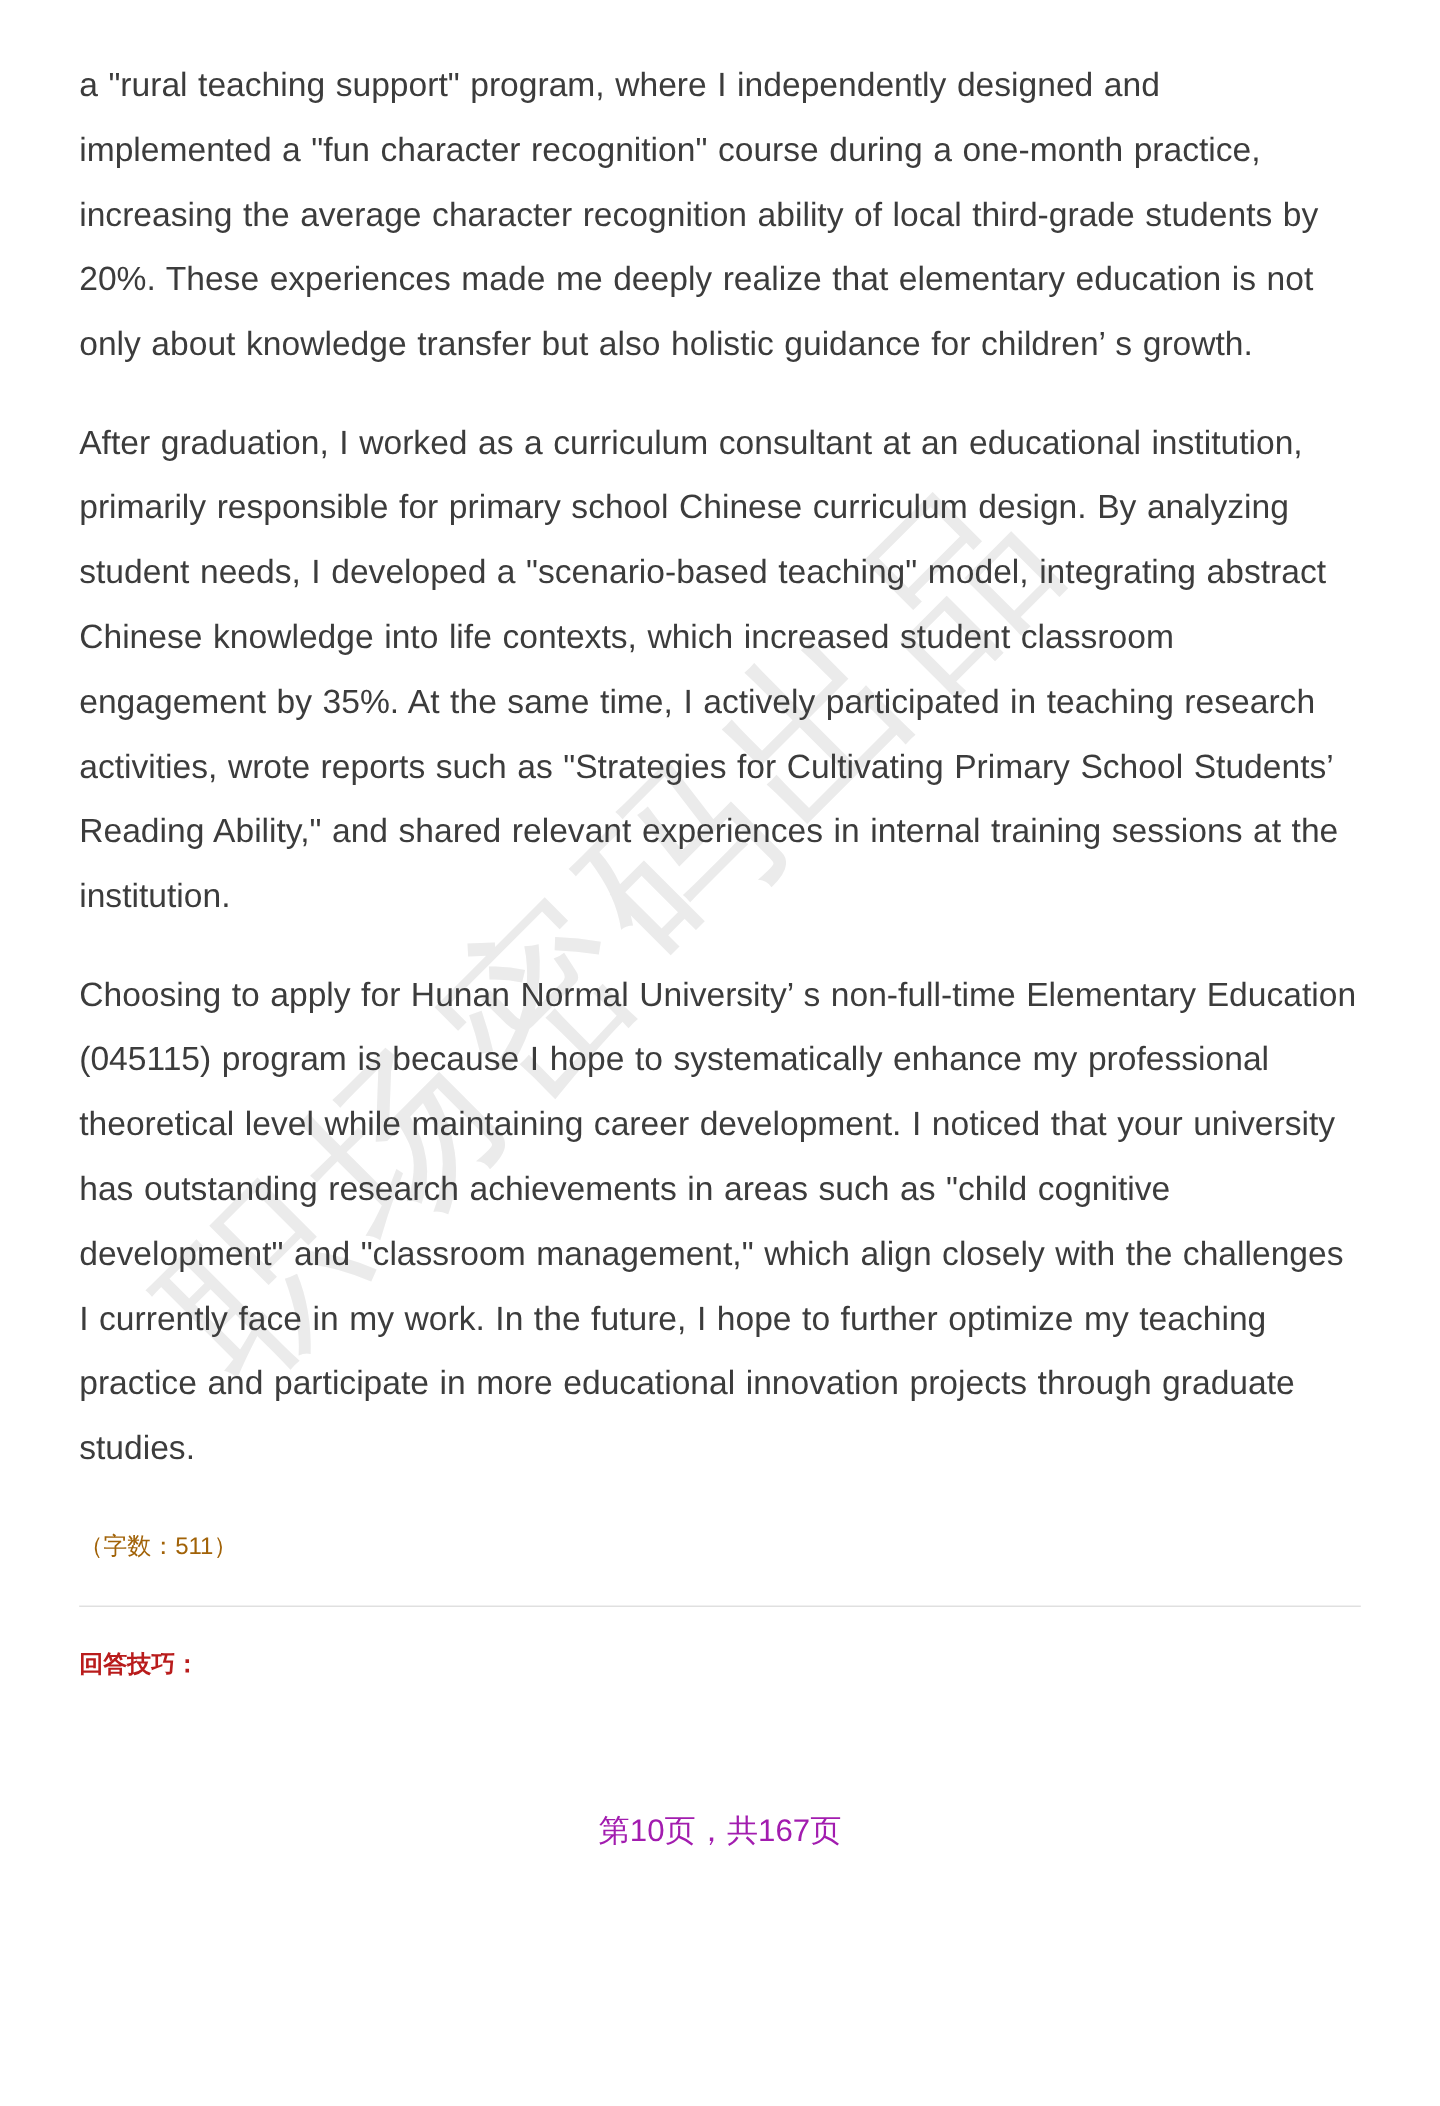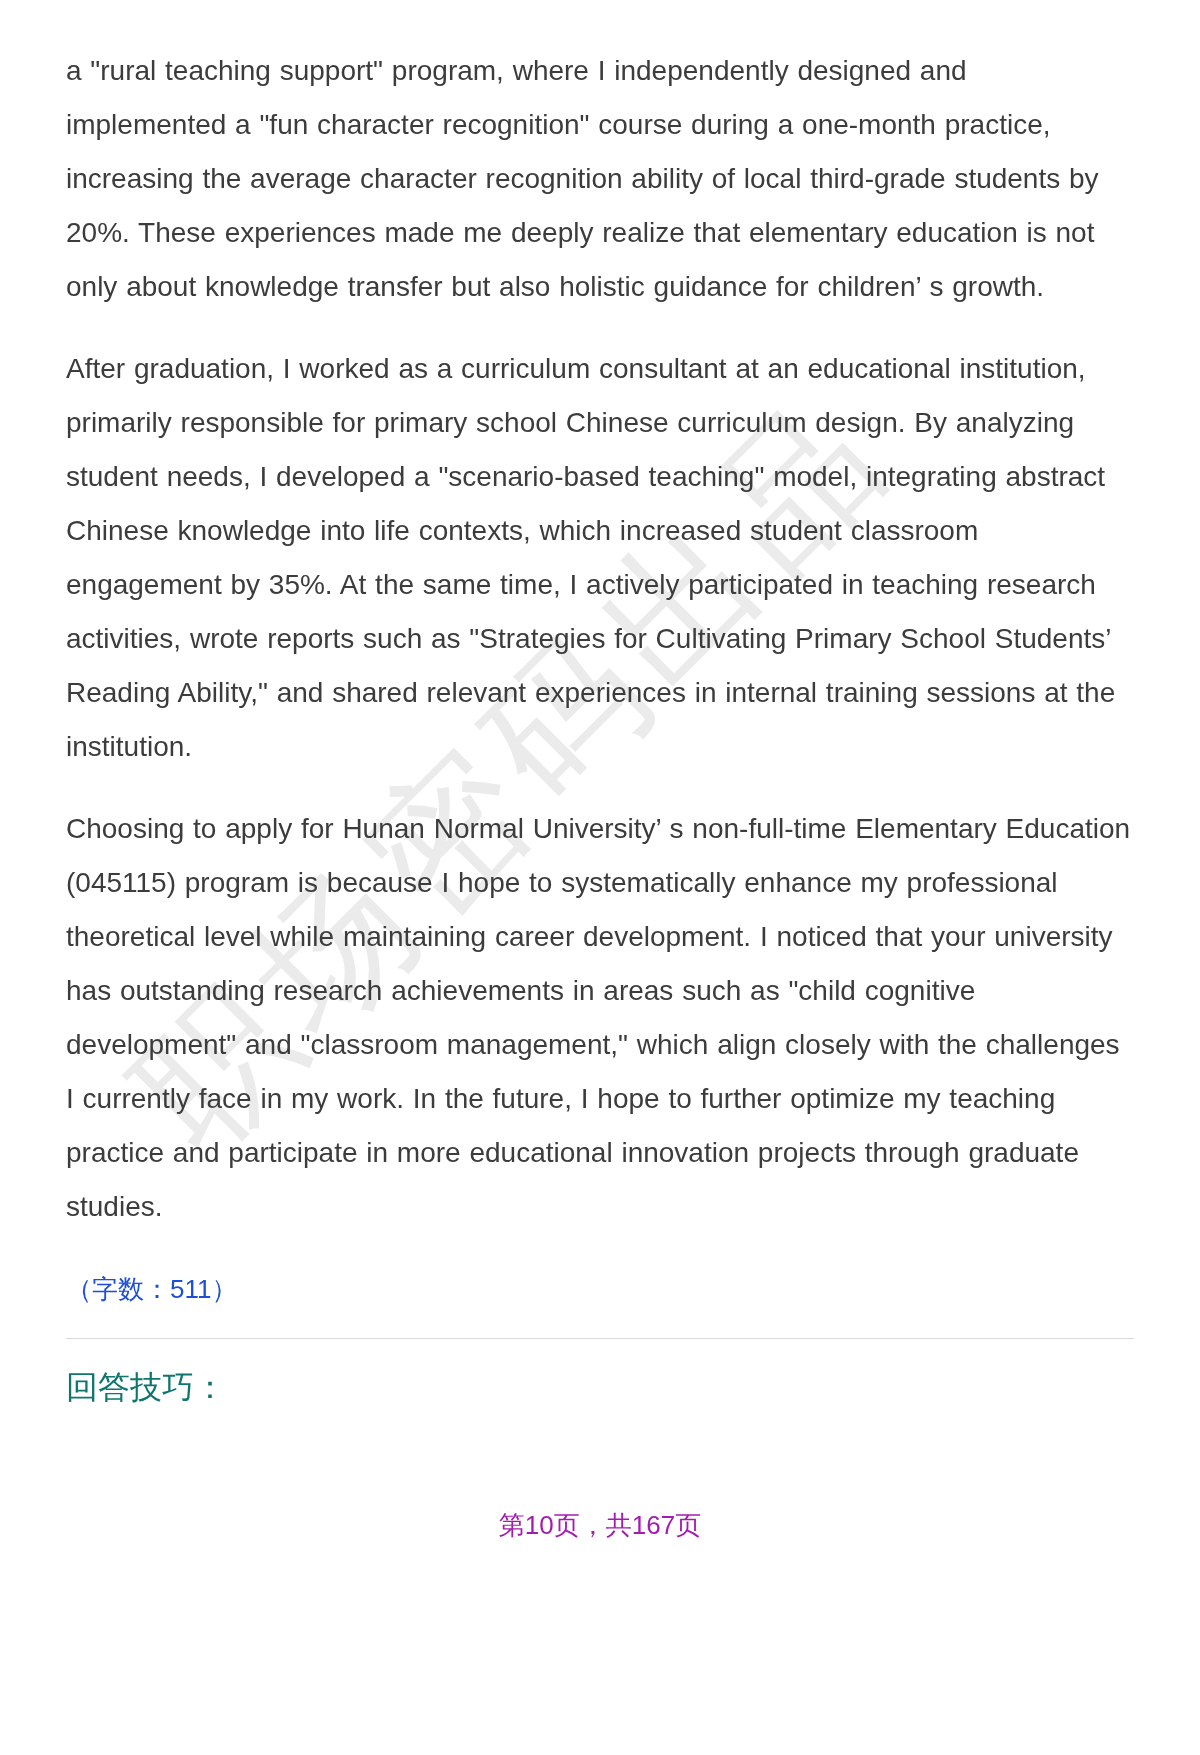--- a/index.html
+++ b/index.html
@@ -38,37 +38,37 @@
   }
   .para {
     font-size: 28px;
     line-height: 54px;
     color: #3c3c3c;
     text-align: left;
     margin-bottom: 28px;
     word-spacing: 1px;
   }
   .word-count {
-    font-size: 26px;
+    font-size: 20px;
     line-height: 54px;
-    color: #1d4ed8;
+    color: #a16207;
     margin-top: 16px;
   }
   .divider {
     border: none;
     border-top: 1px solid #d9d9d9;
     margin-top: 22px;
     width: 100%;
     height: 0;
   }
   .section-heading {
-    font-size: 32px;
+    font-size: 20px;
     line-height: 40px;
-    font-weight: normal;
-    color: #0f766e;
+    font-weight: bold;
+    color: #b91c1c;
     margin-top: 28px;
   }
   .footer {
     position: absolute;
     left: 0;
     top: 1508px;
     width: 100%;
     text-align: center;
     font-size: 26px;
     color: #a21caf;

